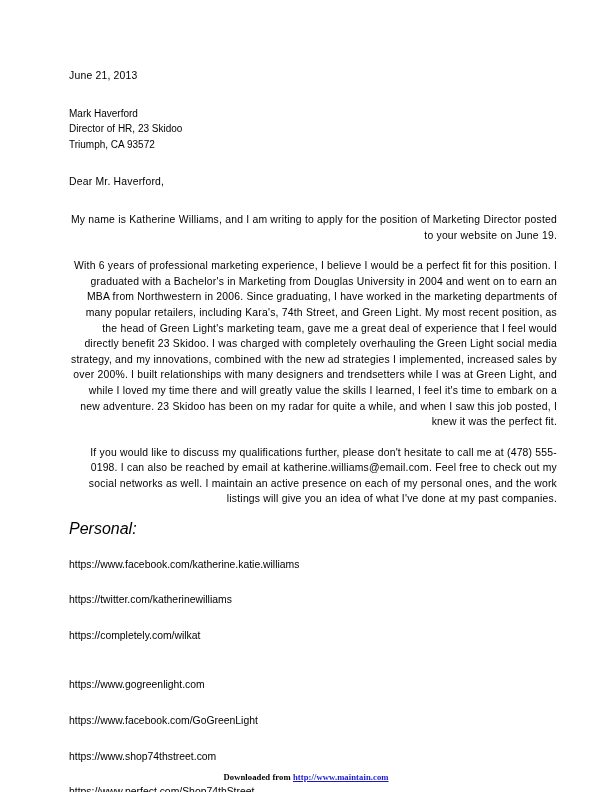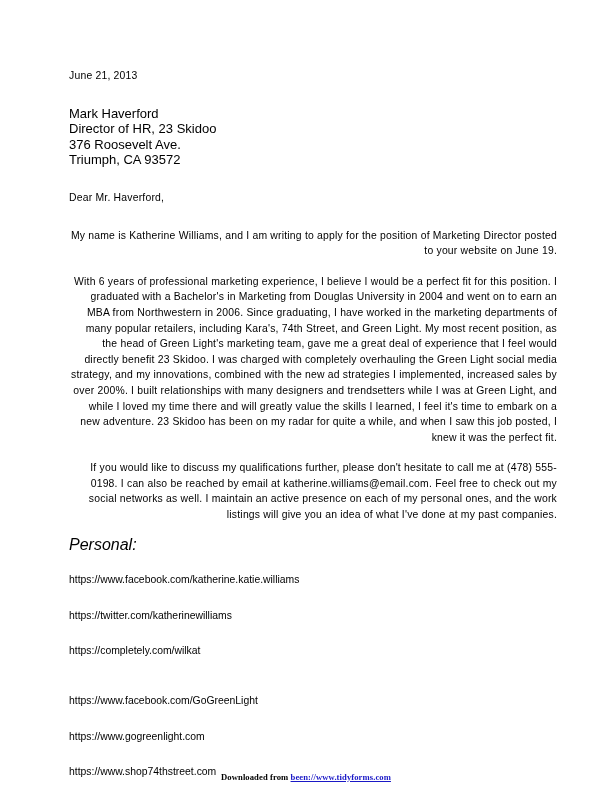--- a/index.html
+++ b/index.html
@@ -49,21 +49,21 @@
     font-style: italic;
     font-weight: normal;
   }
   .url-line {
     font-size: 10.4px;
     line-height: 15.6px;
     white-space: nowrap;
     margin-top: 20px;
   }
   .addr-line {
-    font-size: 13px;
+    font-size: 10px;
     line-height: 15.6px;
     white-space: nowrap;
   }
   .footer {
     position: absolute;
     left: 0;
     right: 0;
     top: 772px;
     text-align: center;
     font-family: "Liberation Serif", serif;
@@ -86,21 +86,20 @@
 
   <div class="letter">
 
     <div class="line">June 21, 2013</div>
 
     <div class="gap-date"></div>
 
     <div>
       <div class="addr-line">Mark Haverford</div>
       <div class="addr-line">Director of HR, 23 Skidoo</div>
-      <div class="addr-line">376 Roosevelt Ave.</div>
       <div class="addr-line">Triumph, CA 93572</div>
     </div>
 
     <div class="gap-address"></div>
 
     <div class="line">Dear Mr. Haverford,</div>
 
     <div class="gap-greeting"></div>
 
     <p class="para">My name is Katherine Williams, and I am writing to apply for the position of Marketing Director posted to your website on June 19.</p>
@@ -118,33 +117,33 @@
     <div>
       <div class="section-label">Personal:</div>
       <div class="url-line">https://www.facebook.com/katherine.katie.williams</div>
       <div class="url-line">https://twitter.com/katherinewilliams</div>
       <div class="url-line">https://completely.com/wilkat</div>
     </div>
 
     <div class="gap-section"></div>
 
     <div>
+      <div class="url-line">https://www.gogreenlight.com</div>
       <div class="url-line">https://www.facebook.com/GoGreenLight</div>
-      <div class="url-line">https://www.gogreenlight.com</div>
       <div class="url-line">https://www.shop74thstreet.com</div>
       <div class="url-line">https://www.perfect.com/Shop74thStreet</div>
     </div>
 
     <div class="gap-sign"></div>
 
     <div class="line">Sincerely,</div>
 
     <div class="gap-name"></div>
 
     <div class="line">Katherine Williams</div>
 
   </div>
 
   <div class="footer">
-    <span>Downloaded from </span><span class="footer-url">been://www.tidyforms.com</span>
+    <span>Downloaded from </span><span class="footer-url">http://www.maintain.com</span>
   </div>
 
 </div>
 
 </body></html>

